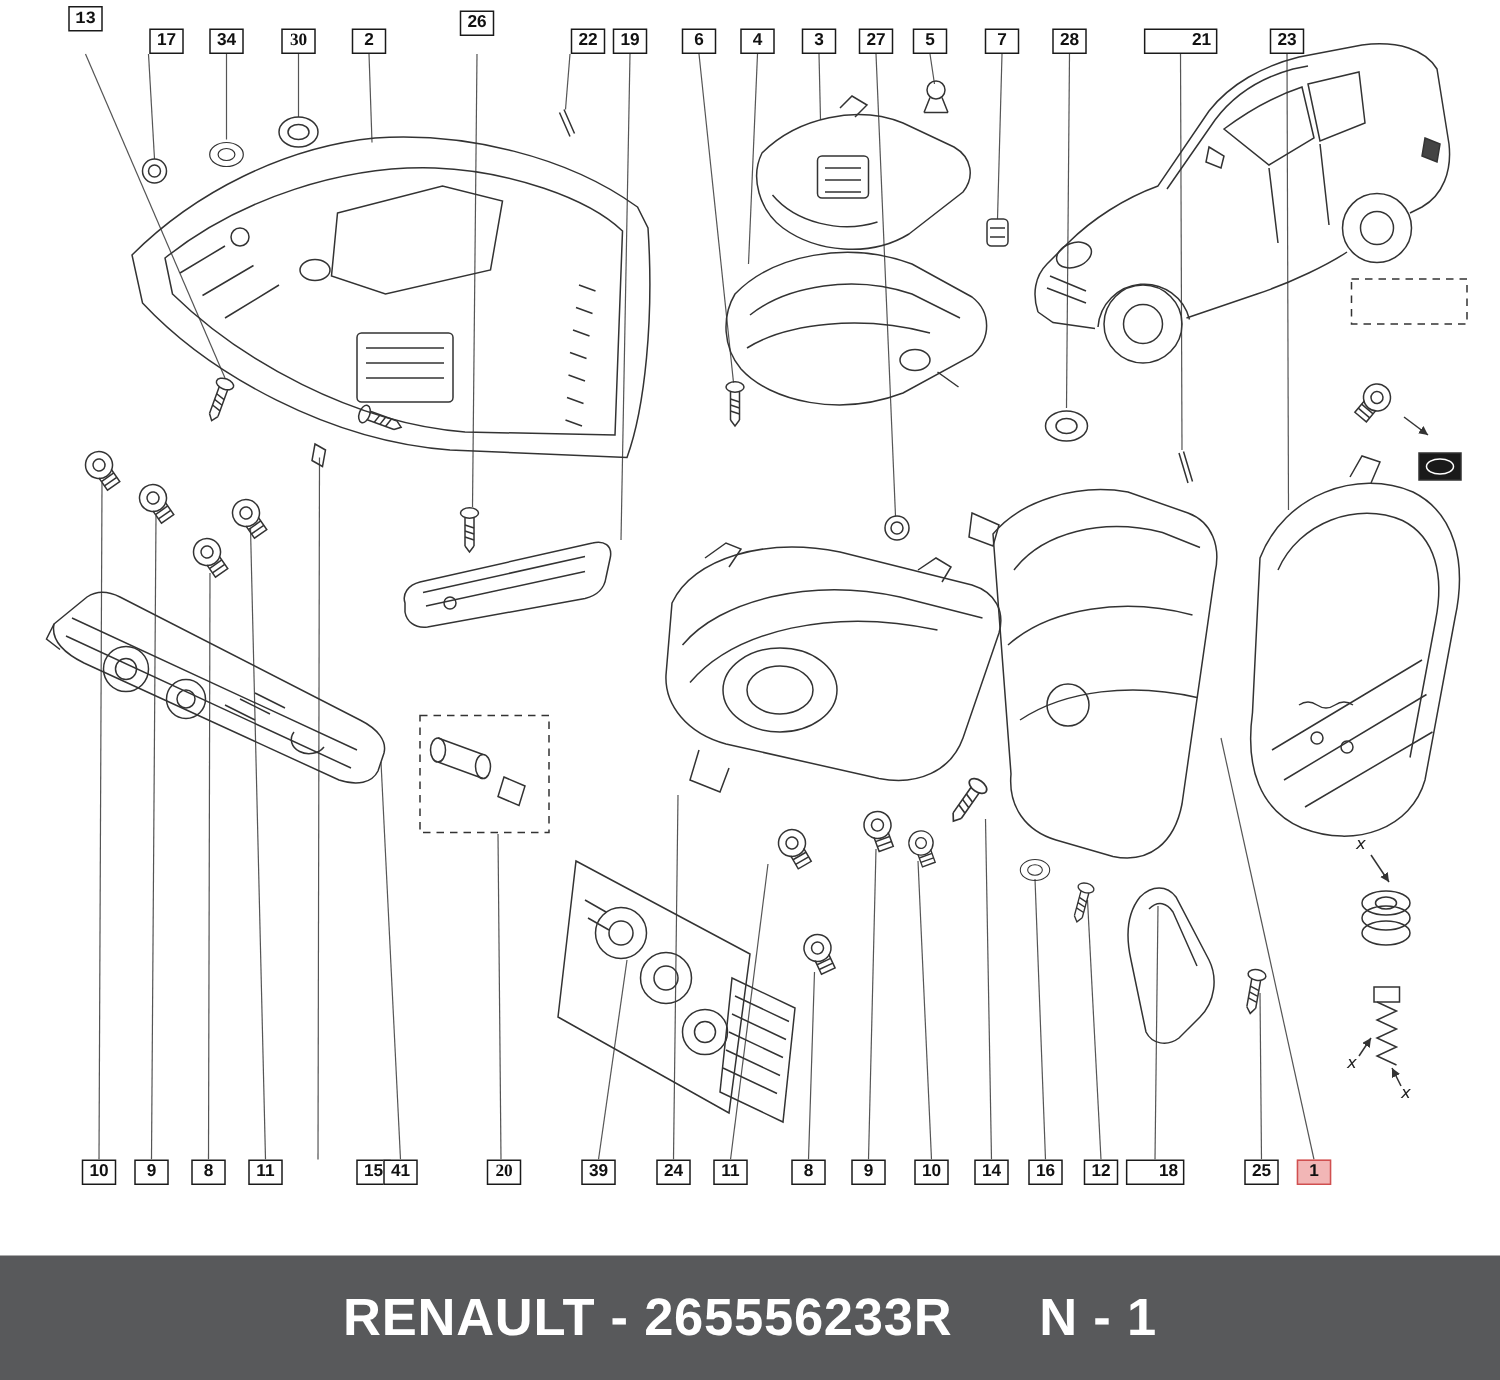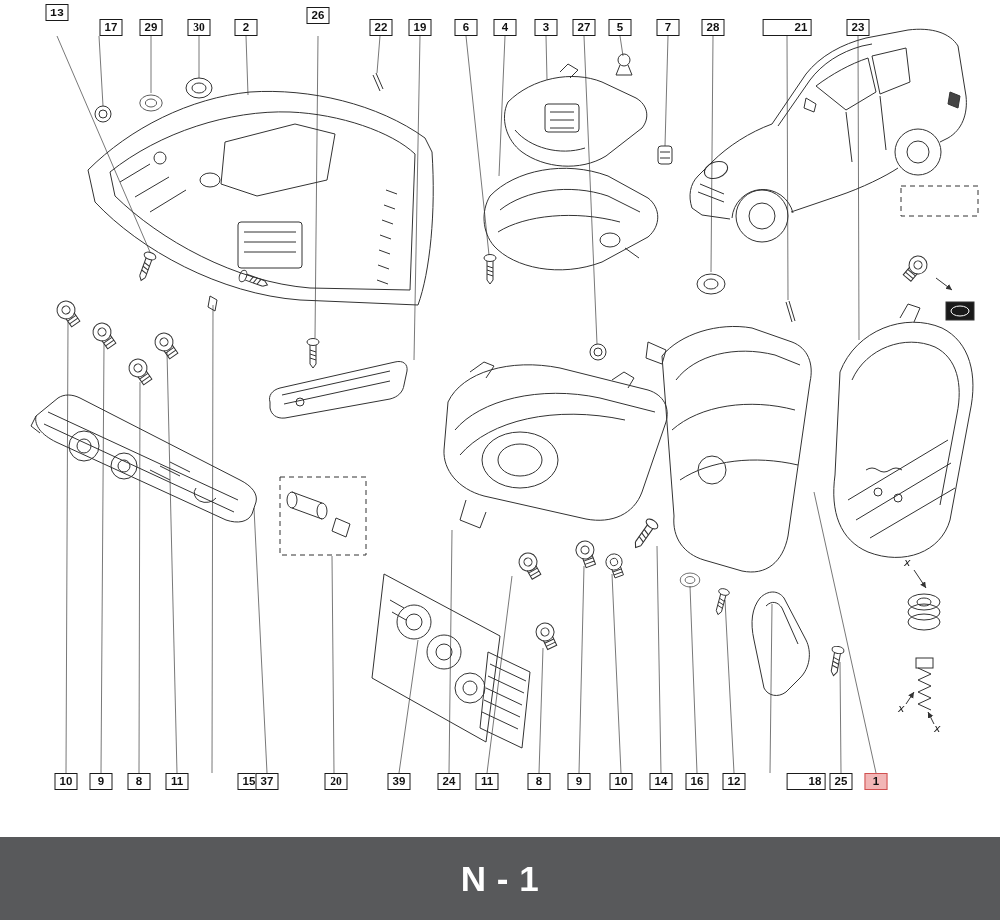--- a/index.html
+++ b/index.html
@@ -298,52 +298,53 @@
         <text x="898" y="712" class="dim">x</text>
         <line x1="906" y1="704" x2="914" y2="692" marker-end="url(#arrow)"></line>
         <text x="934" y="732" class="dim">x</text>
         <line x1="934" y1="724" x2="928" y2="712" marker-end="url(#arrow)"></line>
       </g>
 
     </g>
   </svg>
 
   <div class="footer">
+    <span>RENAULT - 265556233R</span>
     <span>N - 1</span>
   </div>
 
 <div class="callout" style="left: 57px; top: 4px; font-family: Liberation Mono, monospace;">13</div>
     <div class="callout" style="left: 99px; top: 19px; margin-left: 12px;">17</div>
-    <div class="callout" style="left: 151px; top: 19px;">29</div>
+    <div class="callout" style="left: 151px; top: 19px;">34</div>
     <div class="callout" style="left: 199px; top: 19px; font-family: Liberation Serif, serif;">30</div>
     <div class="callout" style="left: 246px; top: 19px;">2</div>
     <div class="callout" style="left: 318px; top: 7px;">26</div>
-    <div class="callout" style="left: 381px; top: 19px;">22</div>
+    <div class="callout" style="left: 392px; top: 19px;">22</div>
     <div class="callout" style="left: 420px; top: 19px;">19</div>
     <div class="callout" style="left: 466px; top: 19px;">6</div>
     <div class="callout" style="left: 505px; top: 19px;">4</div>
     <div class="callout" style="left: 546px; top: 19px;">3</div>
     <div class="callout" style="left: 584px; top: 19px;">27</div>
     <div class="callout" style="left: 620px; top: 19px;">5</div>
     <div class="callout" style="left: 668px; top: 19px;">7</div>
     <div class="callout" style="left: 713px; top: 19px;">28</div>
     <div class="callout" style="left: 787px; top: 19px; padding-left: 31px;">21</div>
     <div class="callout" style="left: 858px; top: 19px;">23</div>
     <div class="callout" style="left: 66px; top: 773px;">10</div>
     <div class="callout" style="left: 101px; top: 773px;">9</div>
     <div class="callout" style="left: 139px; top: 773px;">8</div>
     <div class="callout" style="left: 177px; top: 773px;">11</div>
     <div class="callout" style="left: 212px; top: 773px; margin-left: 37px;">15</div>
-    <div class="callout" style="left: 267px; top: 773px;">37</div>
+    <div class="callout" style="left: 267px; top: 773px;">41</div>
     <div class="callout" style="left: 336px; top: 773px; font-family: Liberation Serif, serif;">20</div>
     <div class="callout" style="left: 399px; top: 773px;">39</div>
     <div class="callout" style="left: 449px; top: 773px;">24</div>
     <div class="callout" style="left: 487px; top: 773px;">11</div>
     <div class="callout" style="left: 539px; top: 773px;">8</div>
     <div class="callout" style="left: 579px; top: 773px;">9</div>
     <div class="callout" style="left: 621px; top: 773px;">10</div>
     <div class="callout" style="left: 661px; top: 773px;">14</div>
     <div class="callout" style="left: 697px; top: 773px;">16</div>
     <div class="callout" style="left: 734px; top: 773px;">12</div>
-    <div class="callout" style="left: 806px; top: 773px; padding-left: 21px;">18</div>
+    <div class="callout" style="left: 770px; top: 773px; padding-left: 21px;">18</div>
     <div class="callout" style="left: 841px; top: 773px;">25</div>
     <div class="callout hl" style="left: 876px; top: 773px;">1</div>
   </div>
 
 </body></html>

